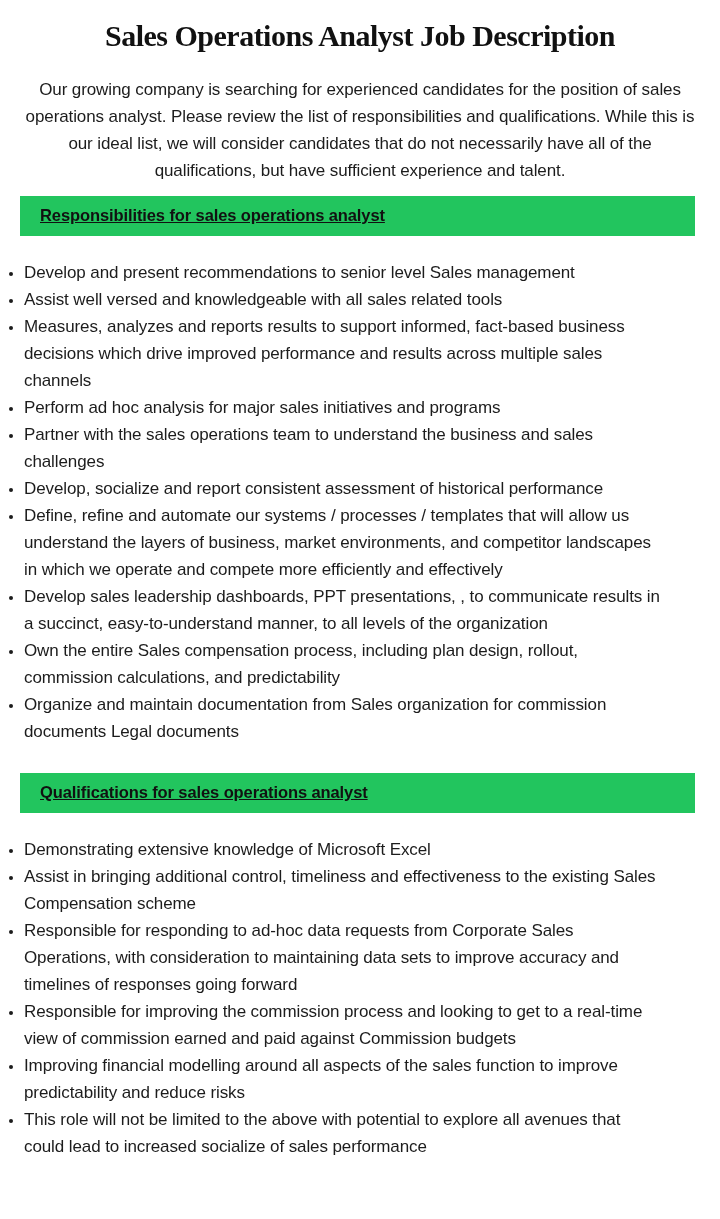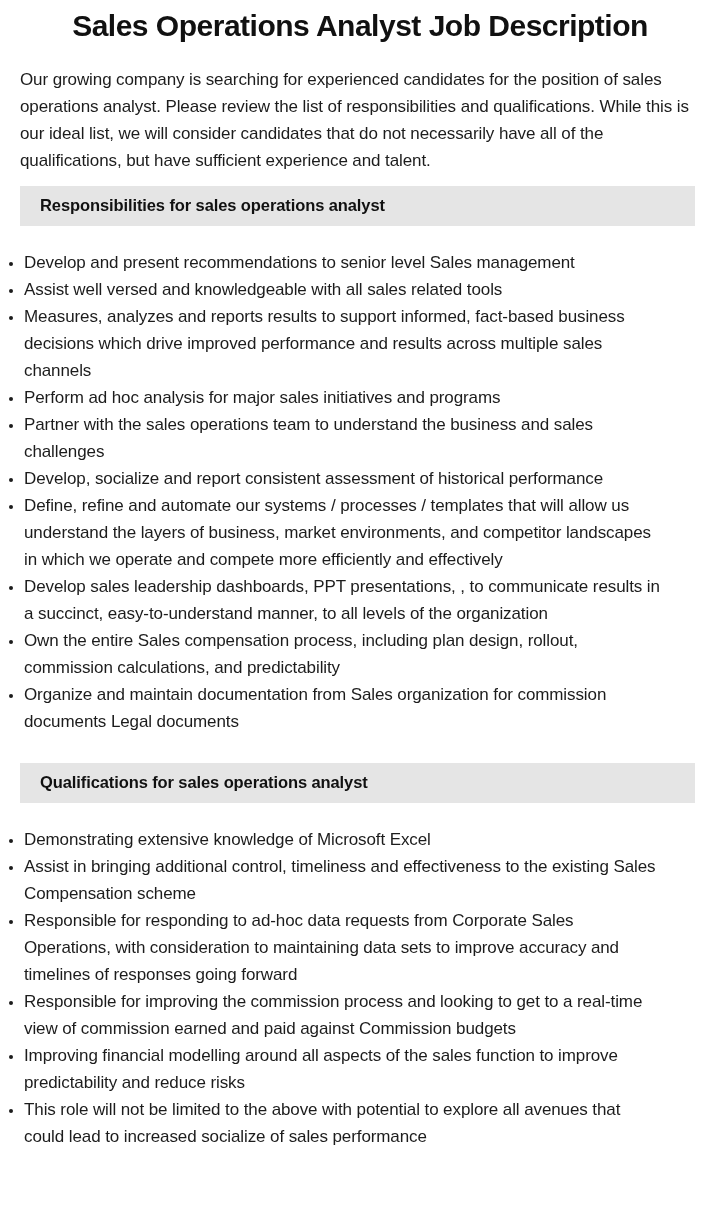--- a/index.html
+++ b/index.html
@@ -17,42 +17,45 @@
   .page {
     width: 720px;
     box-sizing: border-box;
     padding-top: 4px;
   }
   .doc-title {
     font-size: 30px;
     font-weight: 700;
     letter-spacing: -0.5px;
     text-align: center;
-    margin: 2px 10px 0 10px;
+    margin: 12px 10px 0 10px;
     line-height: 40px;
     color: #111111;
+    font-family: Liberation Serif, serif;
   }
   .intro {
     font-size: 17px;
     line-height: 27px;
     margin: 20px 20px 0 20px;
     letter-spacing: -0.1px;
+    text-align: center;
   }
   .section {
     margin-top: 0;
   }
   .section-header {
     margin: 12px 25px 0 20px;
-    background: #e5e5e5;
+    background: #22c55e;
     padding: 8px 32px 9px 20px;
     font-size: 16.5px;
     font-weight: 700;
     line-height: 23px;
     letter-spacing: -0.1px;
     color: #111111;
+    text-decoration: underline;
   }
   .bullet-list {
     list-style: disc outside;
     margin: 23px 20px 28px 0;
     padding-left: 24px;
   }
   .bullet-list li {
     font-size: 17px;
     line-height: 27px;
     letter-spacing: -0.1px;

